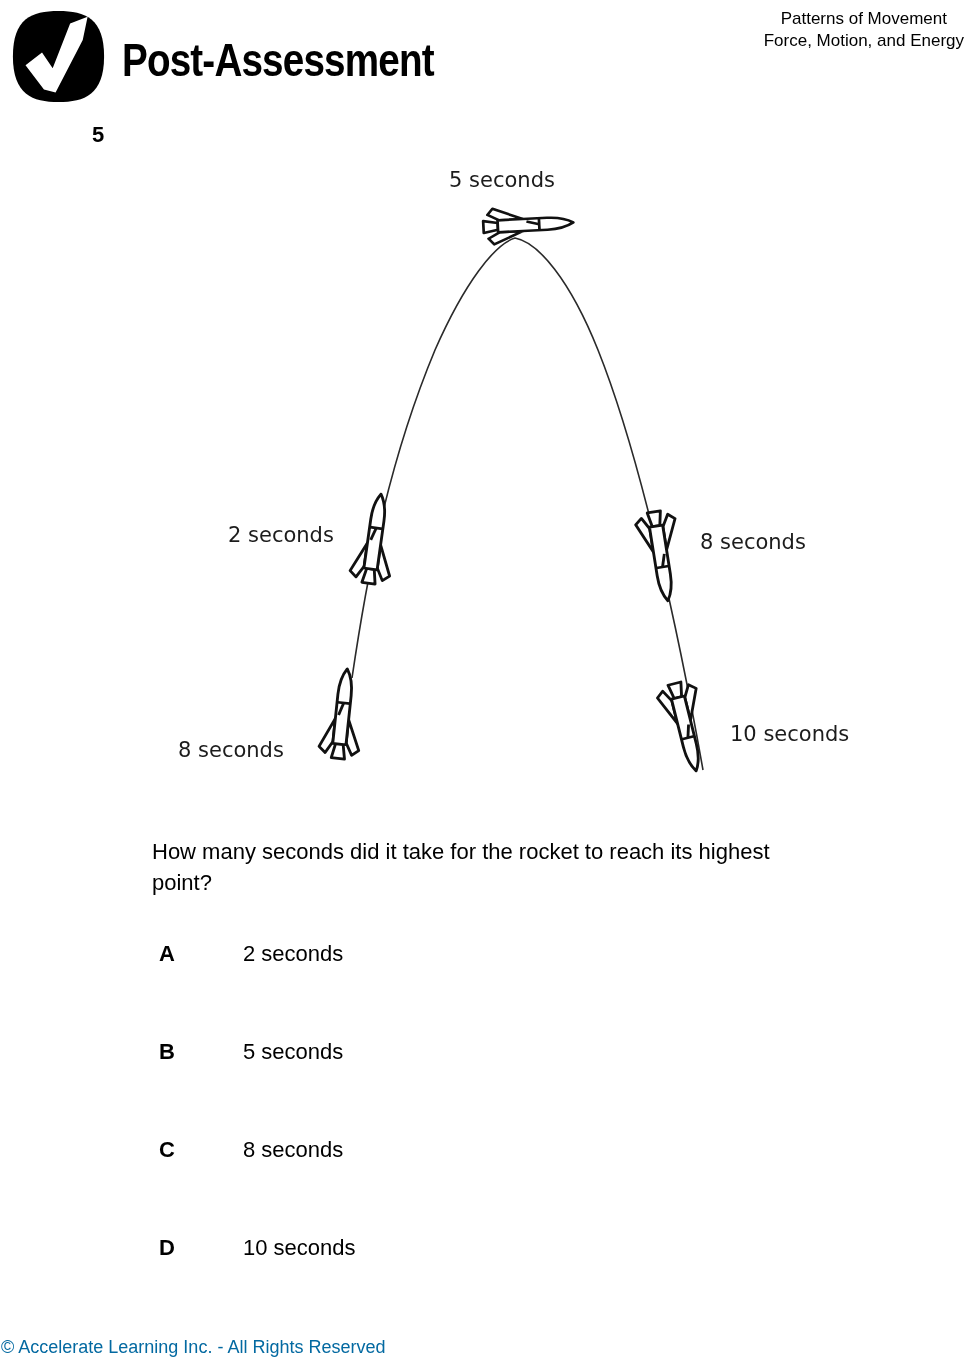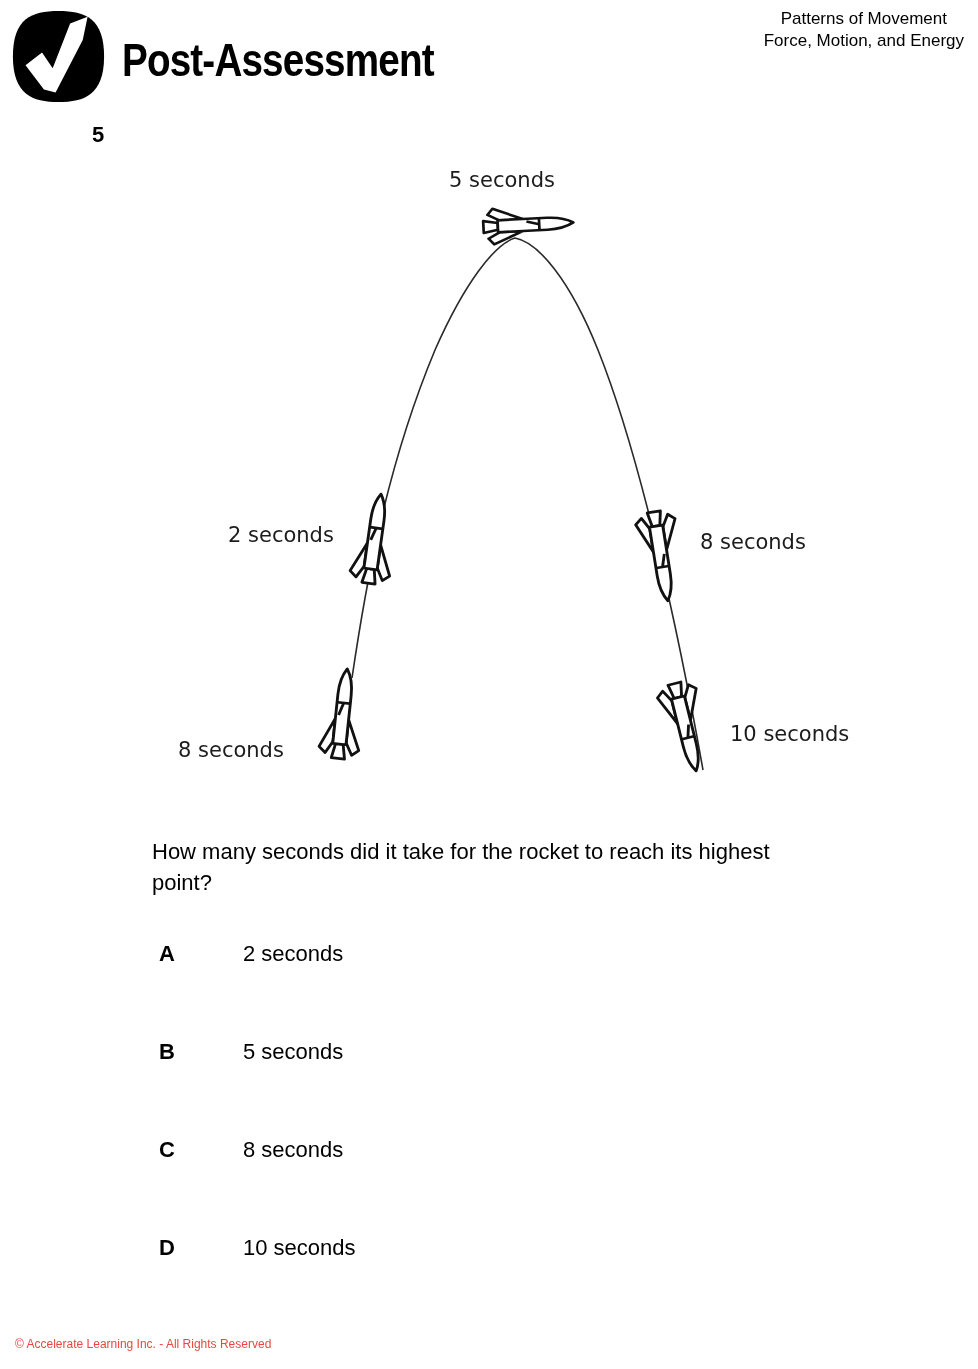--- a/index.html
+++ b/index.html
@@ -34,21 +34,21 @@
   .lbl-0s{left:28px;top:578px;}
   .lbl-8s{left:550px;top:370px;}
   .lbl-10s{left:580px;top:562px;}
   
   .prompt{position:absolute;left:152px;top:836px;width:650px;font-size:22px;line-height:31px;}
   .option-row{position:absolute;left:0;width:100%;height:30px;}
   .opt-a{top:941px;} .opt-b{top:1039px;} .opt-c{top:1137px;} .opt-d{top:1235px;}
   .opt-letter{position:absolute;left:159px;font-size:22px;font-weight:bold;}
   .opt-text{position:absolute;left:243px;font-size:22px;}
   
-  .footer{position:absolute;left:15px;top:1337px;font-size:12px;color:#ef4444;}
+  .footer{position:absolute;left:1px;top:1337px;font-size:18px;color:#0369a1;}
 </style>
 </head>
 <body>
 
 <div class="page">
 
   <svg class="logo" viewBox="0 0 100 100" aria-hidden="true">
     <path d="M50,3 C78,3 97,11 97,50 C97,89 77,97 50,97 C23,97 3,89 3,50 C3,11 22,3 50,3 Z" fill="#000"></path>
     <path d="M16,59 L33,46 L44,62 L62,16 L80,9 L75,33 L47,87 L35,84 Z" fill="#fff"></path>
   </svg>

